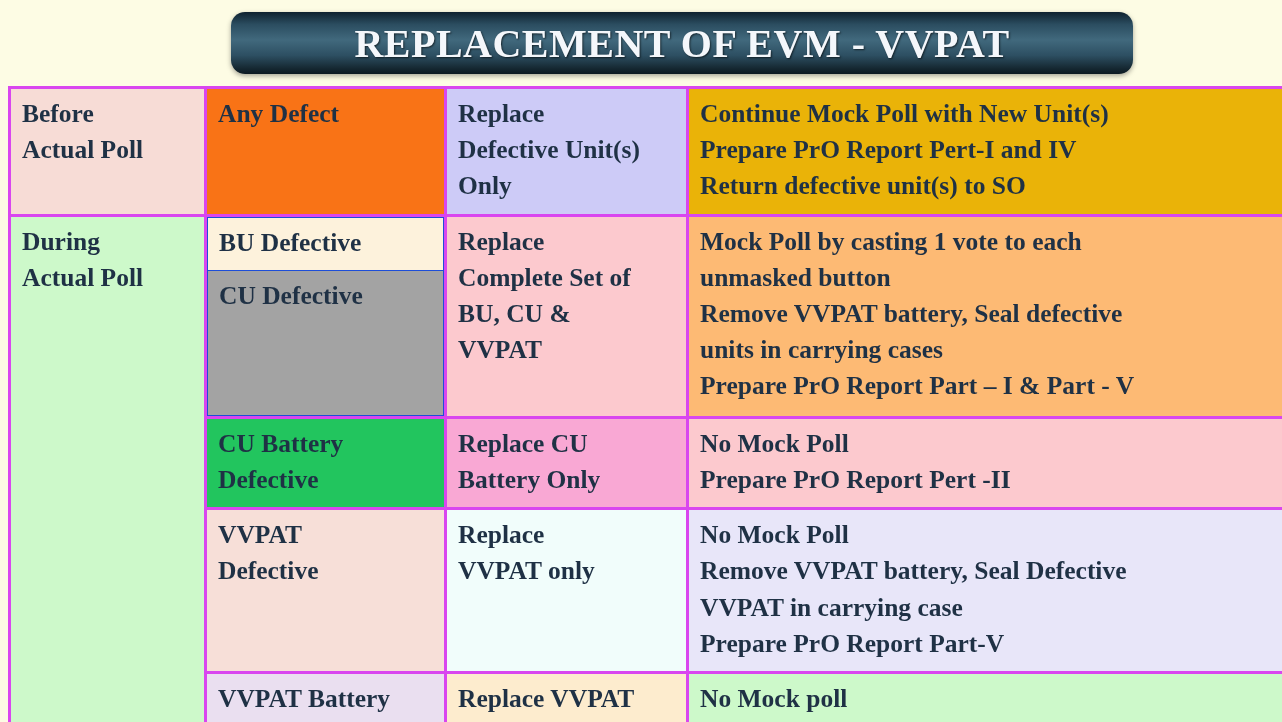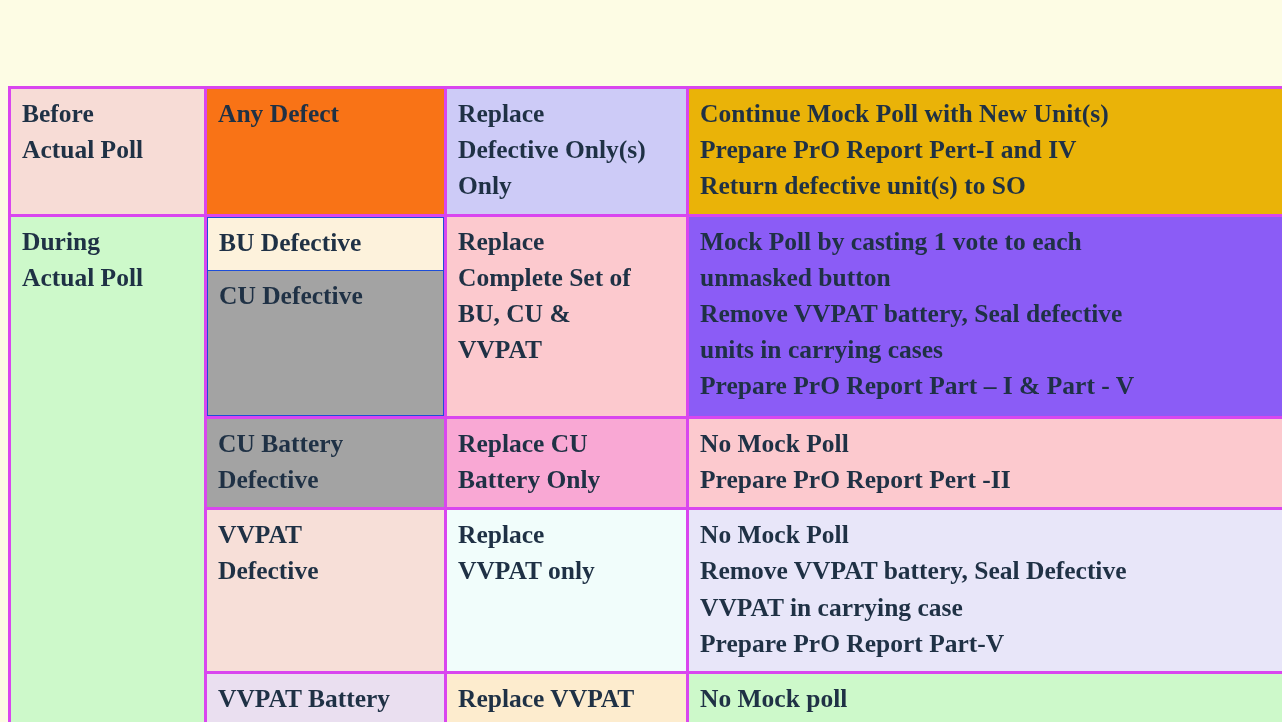--- a/index.html
+++ b/index.html
@@ -93,41 +93,44 @@
   col.c1 { width: 196px; }
   col.c2 { width: 240px; }
   col.c3 { width: 242px; }
   col.c4 { width: 596px; }
 </style>
 </head>
 <body>
 
 <div class="slide">
 
+  <div class="title-banner">
+    <span class="title-text">REPLACEMENT OF EVM - VVPAT</span>
+  </div>
 
   <table class="grid">
     <colgroup>
       <col class="c1">
         <col class="c2">
         <col class="c3">
         <col class="c4">
     </colgroup>
     <tbody>
 
       <tr>
         <td style="background:#f7dcd6;">
           <span class="line">Before</span>
           <span class="line">Actual Poll</span>
         </td>
         <td style="background:#f97316;">
           <span class="line">Any Defect</span>
         </td>
         <td style="background:#cdcbf7;">
           <span class="line">Replace</span>
-          <span class="line">Defective Only(s)</span>
+          <span class="line">Defective Unit(s)</span>
           <span class="line">Only</span>
         </td>
         <td style="background:#eab308;">
           <span class="line">Continue Mock Poll with New Unit(s)</span>
           <span class="line">Prepare PrO Report Pert-I and IV</span>
           <span class="line">Return defective unit(s) to SO</span>
         </td>
       </tr>
 
       <tr>
@@ -150,31 +153,31 @@
               </tr>
             </tbody>
           </table>
         </td>
         <td style="background:#fcc9ce;">
           <span class="line">Replace</span>
           <span class="line">Complete Set of</span>
           <span class="line">BU, CU &amp;</span>
           <span class="line">VVPAT</span>
         </td>
-        <td style="background:#8b5cf6;margin-top:40px;">
+        <td style="background:#fdba74;margin-top:40px;">
           <span class="line">Mock Poll by casting 1 vote to each</span>
           <span class="line">unmasked button</span>
           <span class="line">Remove VVPAT battery, Seal defective</span>
           <span class="line">units in carrying cases</span>
           <span class="line">Prepare PrO Report Part – I &amp; Part - V</span>
         </td>
       </tr>
 
       <tr>
-        <td style="background:#a3a3a3;">
+        <td style="background:#22c55e;">
           <span class="line">CU Battery</span>
           <span class="line">Defective</span>
         </td>
         <td style="background:#f9a8d4;">
           <span class="line">Replace CU</span>
           <span class="line">Battery Only</span>
         </td>
         <td style="background:#fcc9ce;">
           <span class="line">No Mock Poll</span>
           <span class="line">Prepare PrO Report Pert -II</span>

